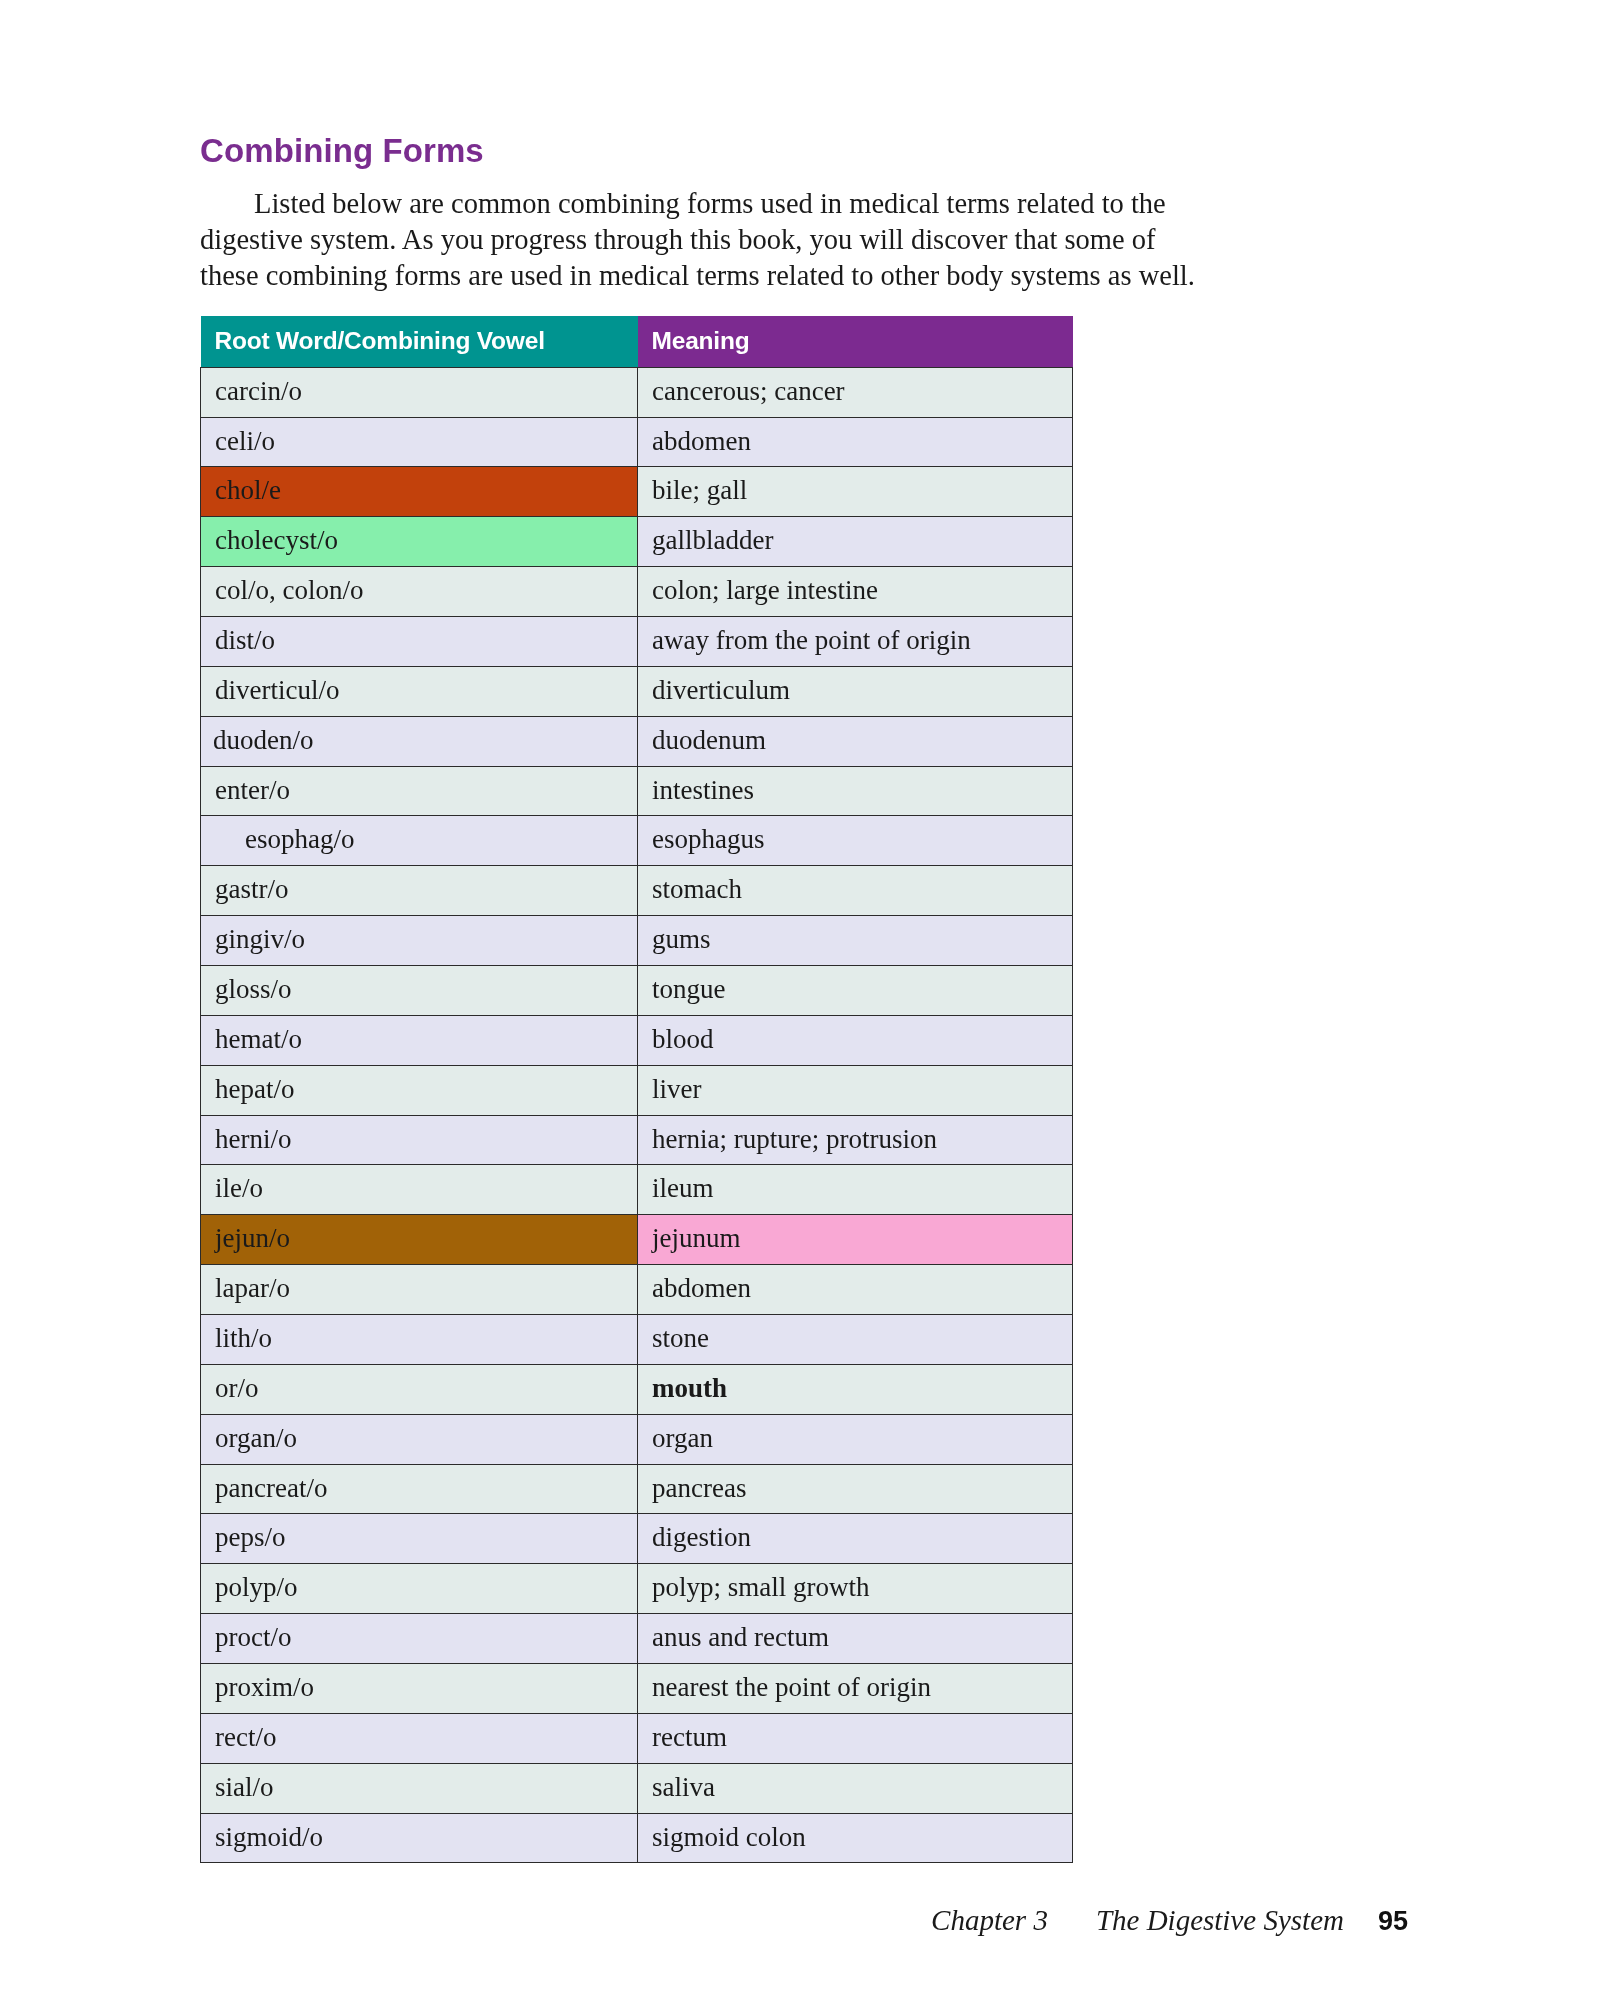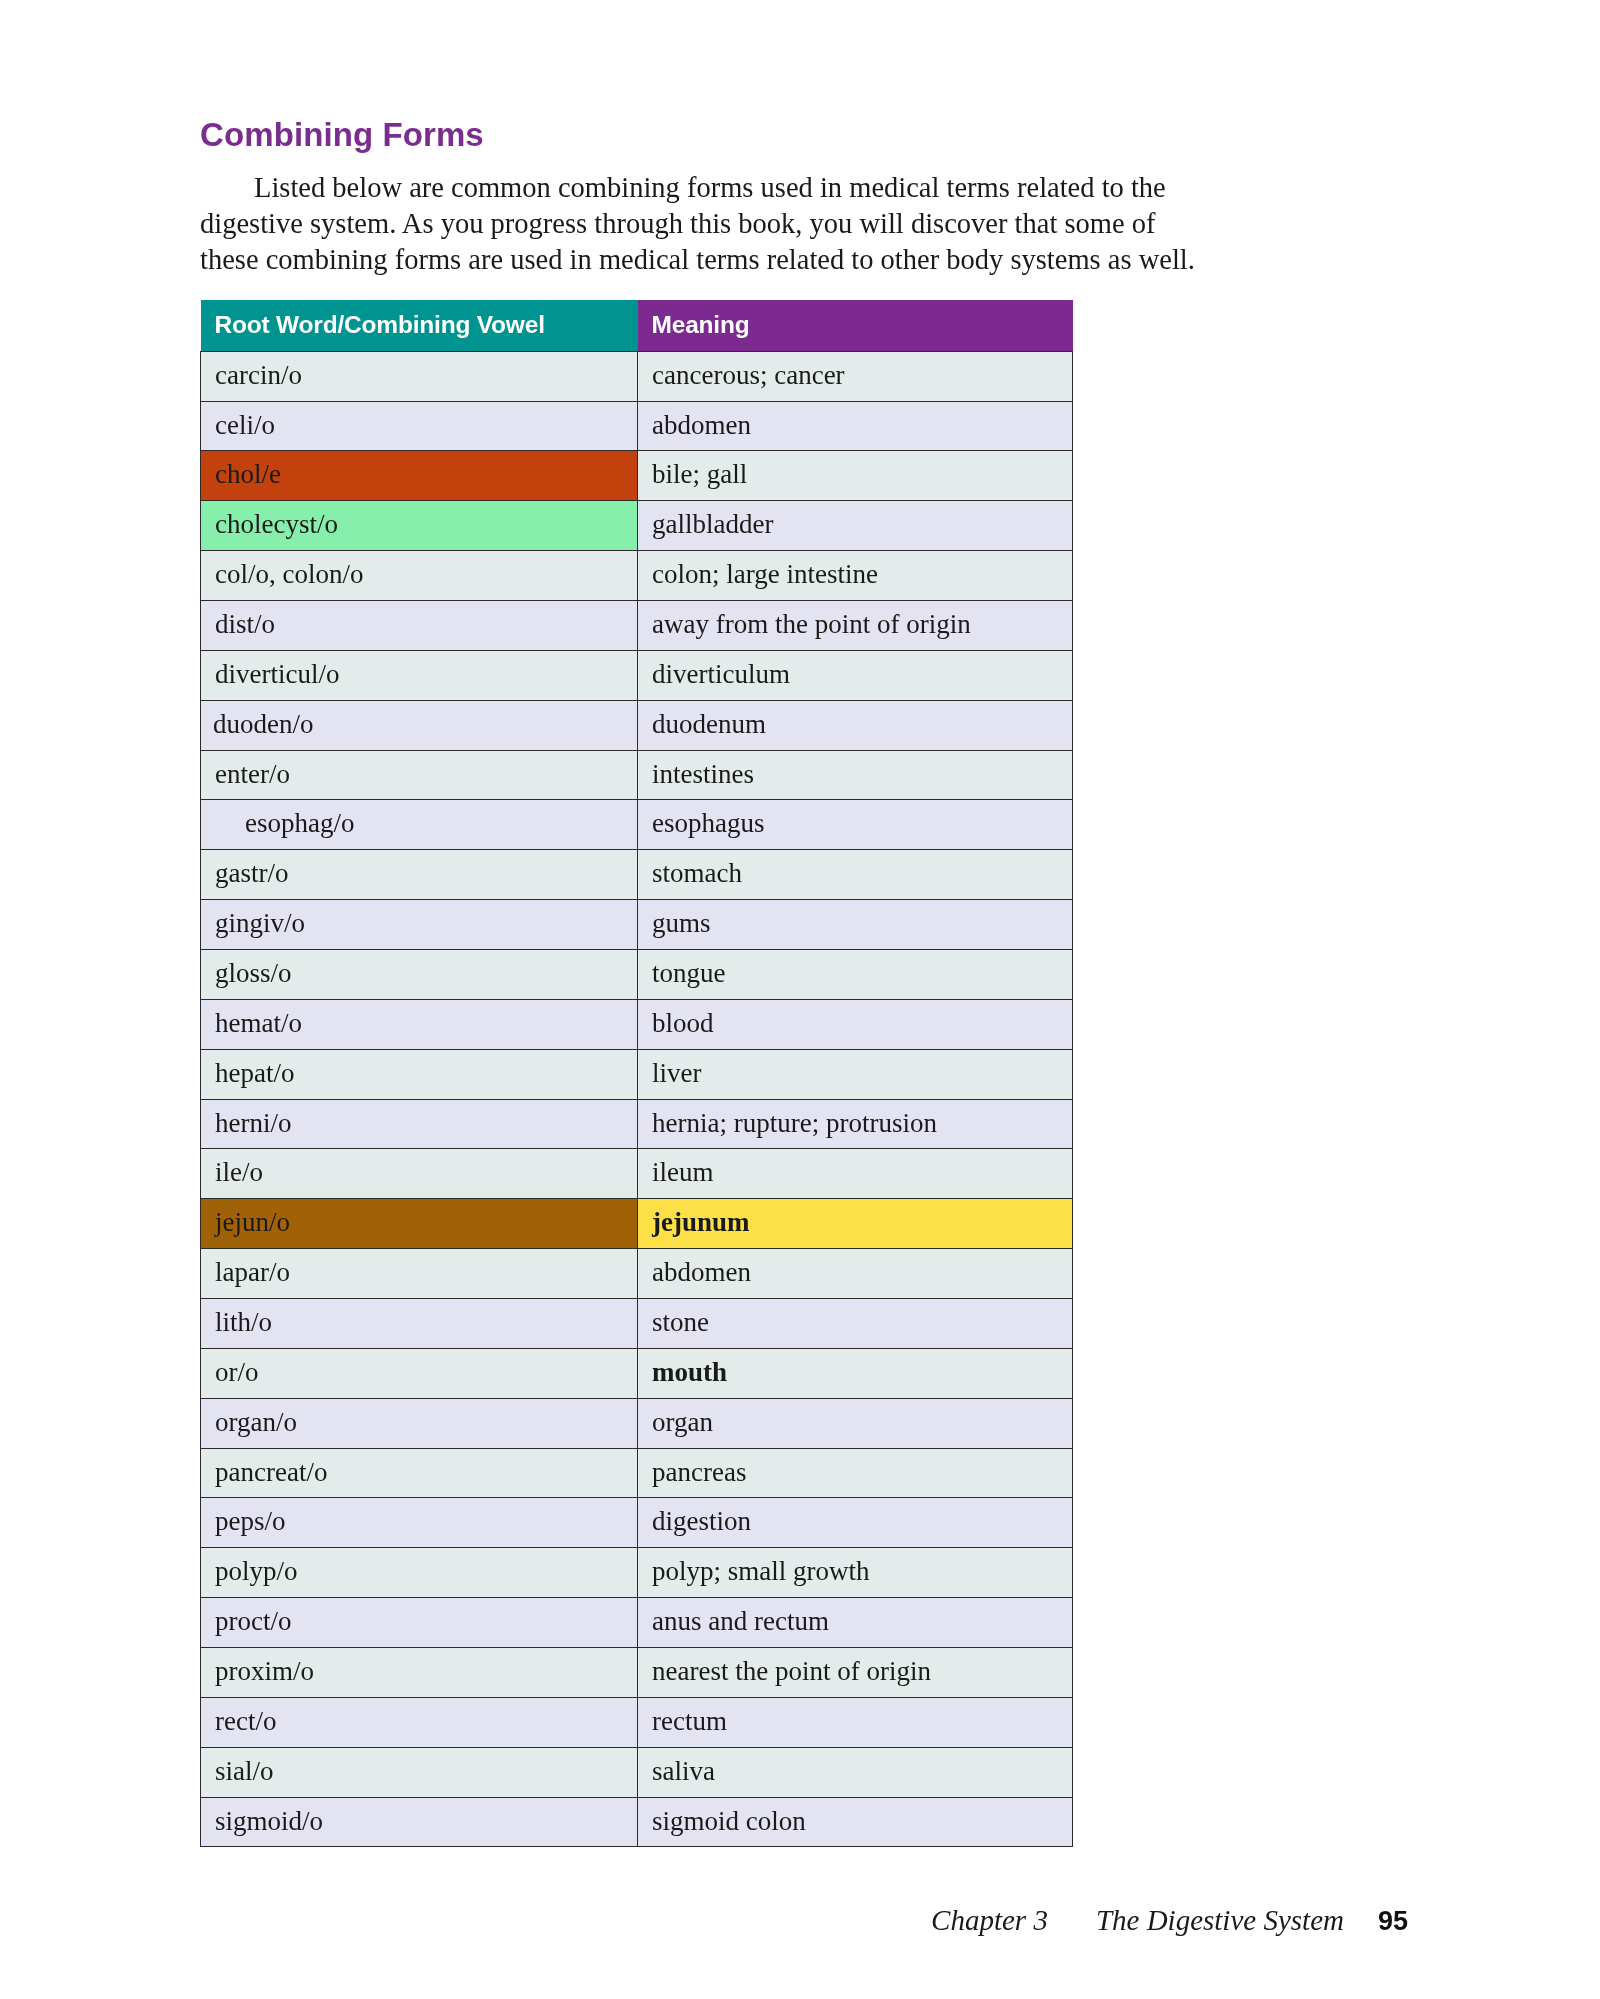--- a/index.html
+++ b/index.html
@@ -17,21 +17,21 @@
   .page {
     position: relative;
     width: 1600px;
     height: 1999px;
     box-sizing: border-box;
   }
 
   .content {
     position: absolute;
     left: 200px;
-    top: 116px;
+    top: 132px;
     width: 1010px;
   }
 
   .section-title {
     font-family: "Liberation Sans", sans-serif;
     font-weight: bold;
     font-size: 33px;
     color: #7a2d8f;
     letter-spacing: 0.1px;
     margin: 0 0 16px 0;
@@ -207,21 +207,21 @@
           <tr class="row-b">
             <td style="background: rgb(227, 227, 242);">herni/o</td>
             <td style="background: rgb(227, 227, 242);">hernia; rupture; protrusion</td>
           </tr>
           <tr class="row-a">
             <td style="background: rgb(227, 236, 234);">ile/o</td>
             <td style="background: rgb(227, 236, 234);">ileum</td>
           </tr>
           <tr class="row-b">
             <td style="background: #a16207;">jejun/o</td>
-            <td style="background: #fde047; font-weight: bold;">jejunum</td>
+            <td style="background: #f9a8d4;">jejunum</td>
           </tr>
           <tr class="row-a">
             <td style="background: rgb(227, 236, 234);">lapar/o</td>
             <td style="background: rgb(227, 236, 234);">abdomen</td>
           </tr>
           <tr class="row-b">
             <td style="background: rgb(227, 227, 242);">lith/o</td>
             <td style="background: rgb(227, 227, 242);">stone</td>
           </tr>
           <tr class="row-a">

